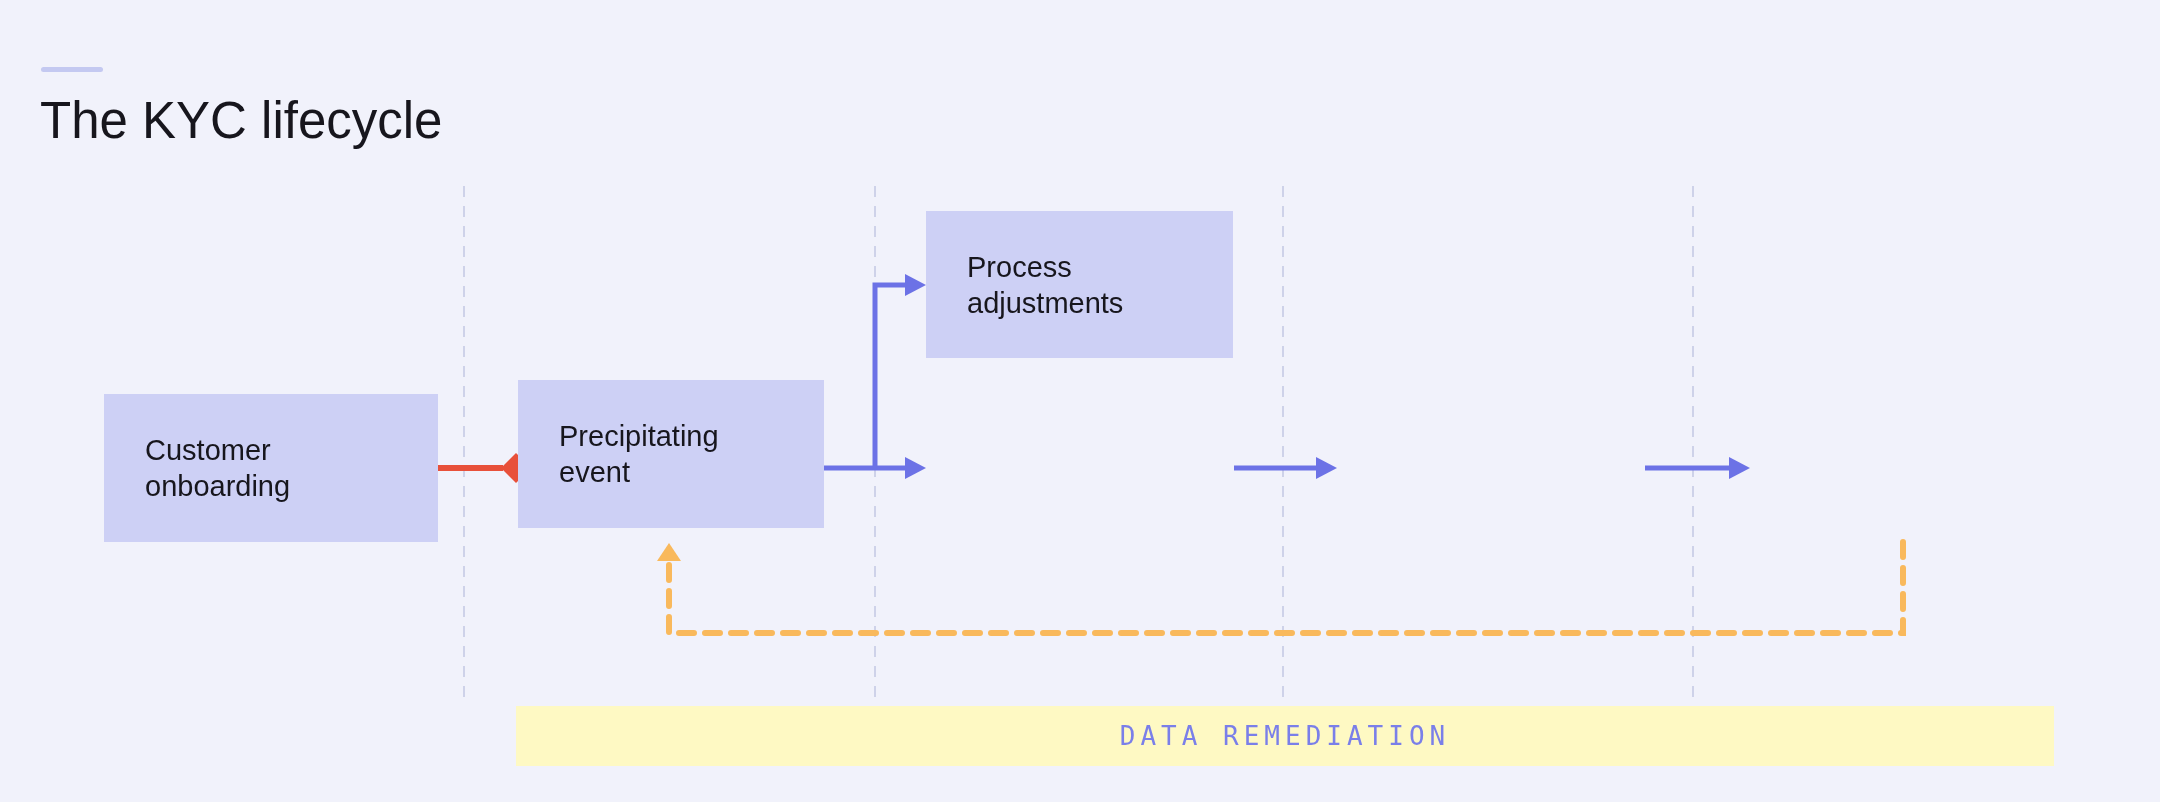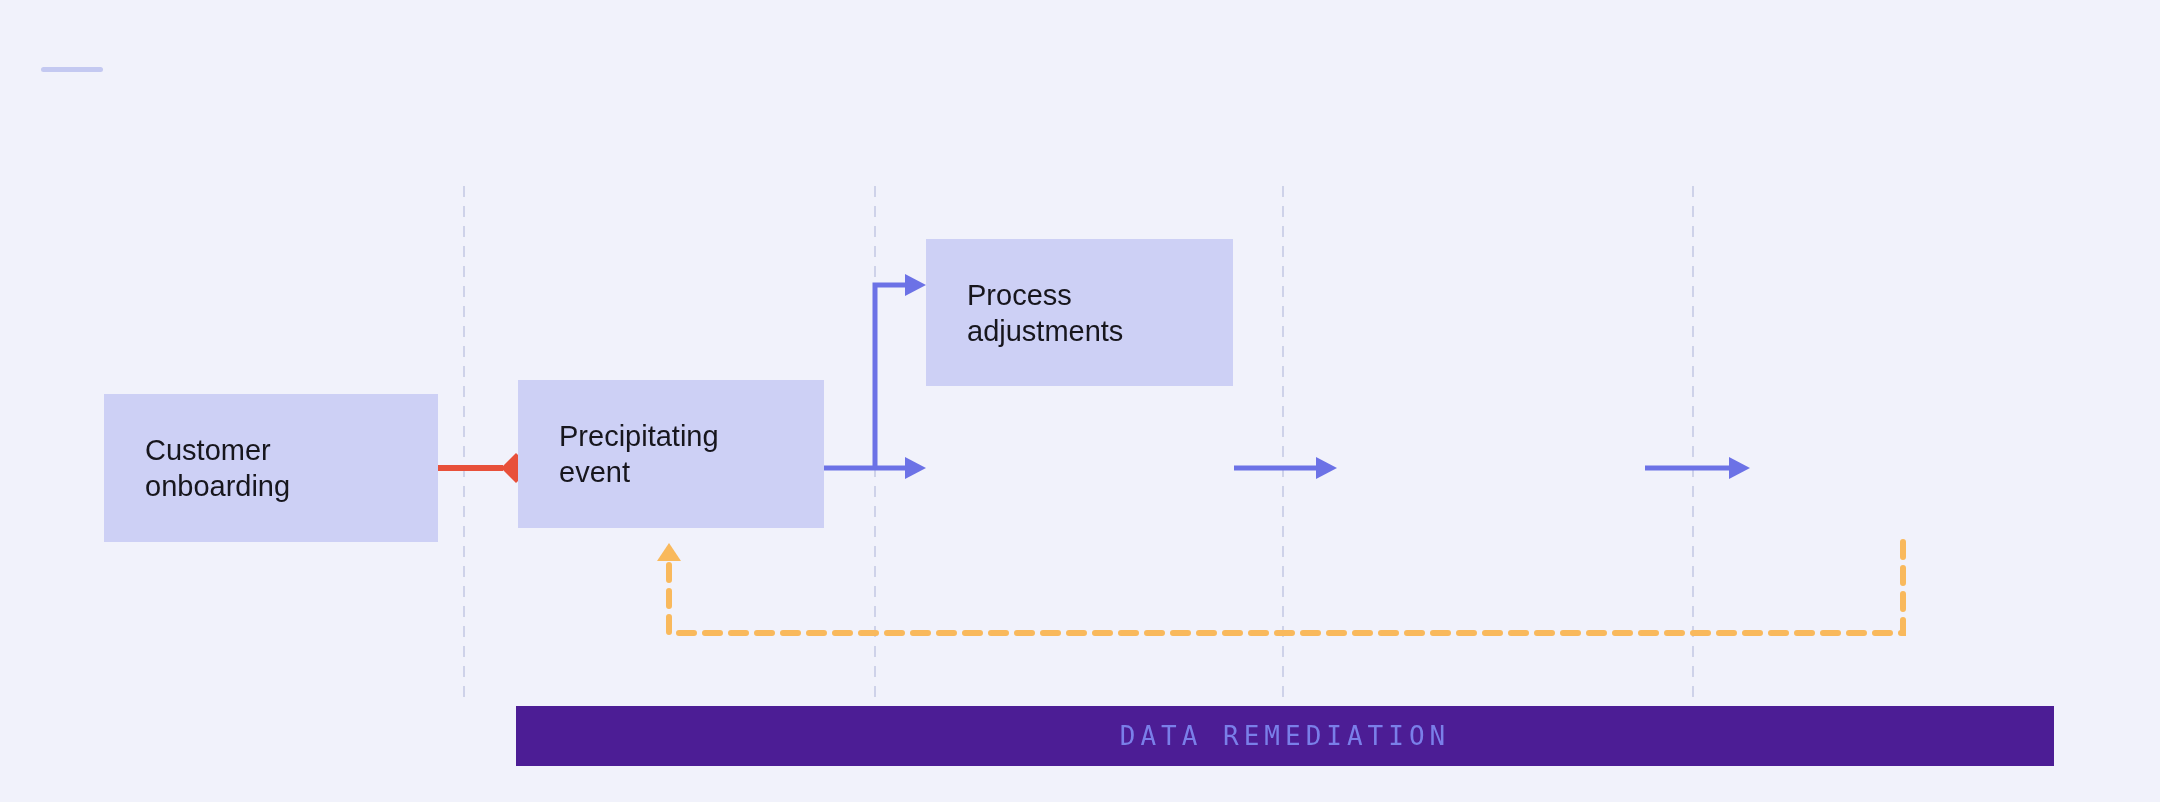--- a/index.html
+++ b/index.html
@@ -23,45 +23,46 @@
   .node{
     position:absolute;
     background:#cdd0f5;
     display:flex;align-items:center;
     box-sizing:border-box;
     padding-left:41px;padding-right:28px;
     font-size:29px;line-height:36px;color:#17161d;
   }
   .node-customer   {left:104px; top:394px; width:334px; height:148px;}
   .node-precip     {left:518px; top:380px; width:306px; height:148px;}
-  .node-process    {left:926px; top:211px; width:307px; height:147px;margin-top:28px;}
+  .node-process    {left:926px; top:211px; width:307px; height:147px;}
   .node-ident      {left:926px; top:394px; width:308px; height:148px;}
   .node-updates    {left:1337px;top:394px; width:308px; height:148px;}
   .node-deletion   {left:1750px;top:394px; width:304px; height:148px;}
   .banner{
     position:absolute;left:516px;top:706px;width:1538px;height:60px;
-    background:#4c1d95;
+    background:#fef9c3;
     display:flex;align-items:center;justify-content:center;
   }
   .banner span{
     font-family:"DejaVu Sans Mono", monospace;
     font-size:26px;letter-spacing:5px;color:#7a7fe9;font-weight:400;
   }
   .logo{
     position:absolute;left:55px;top:714px;
     font-size:41px;font-weight:700;color:#6a70e8;
     letter-spacing:-0.5px;
   }
 </style>
 </head>
 <body>
 
 <div class="canvas">
 
   <div class="accent-bar"></div>
+  <h1 class="page-title">The KYC lifecycle</h1>
 
   <svg class="svg-layer" viewBox="0 0 2160 802" xmlns="http://www.w3.org/2000/svg">
 
     <g stroke="#ced2e9" stroke-width="2" stroke-dasharray="11 9" fill="none">
       <line x1="464" y1="186" x2="464" y2="706"></line>
       <line x1="875" y1="186" x2="875" y2="706"></line>
       <line x1="1283" y1="186" x2="1283" y2="706"></line>
       <line x1="1693" y1="186" x2="1693" y2="706"></line>
     </g>
 

